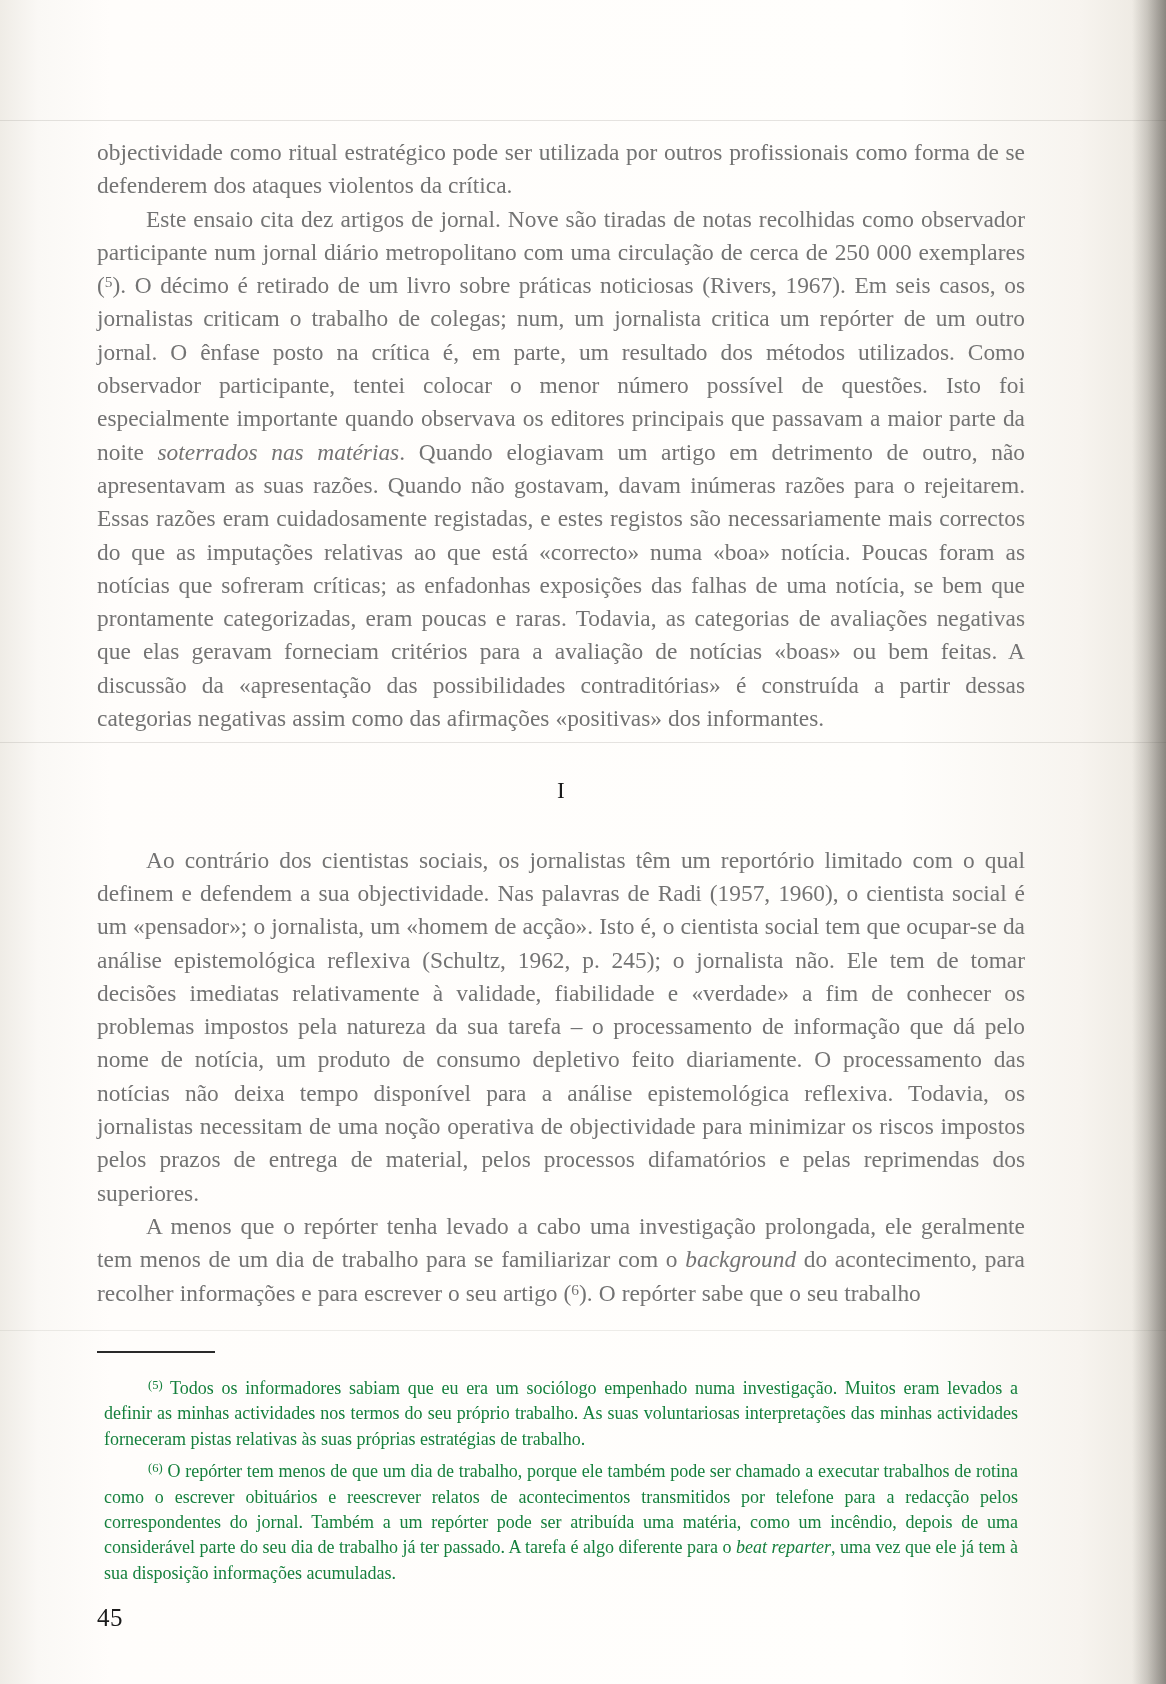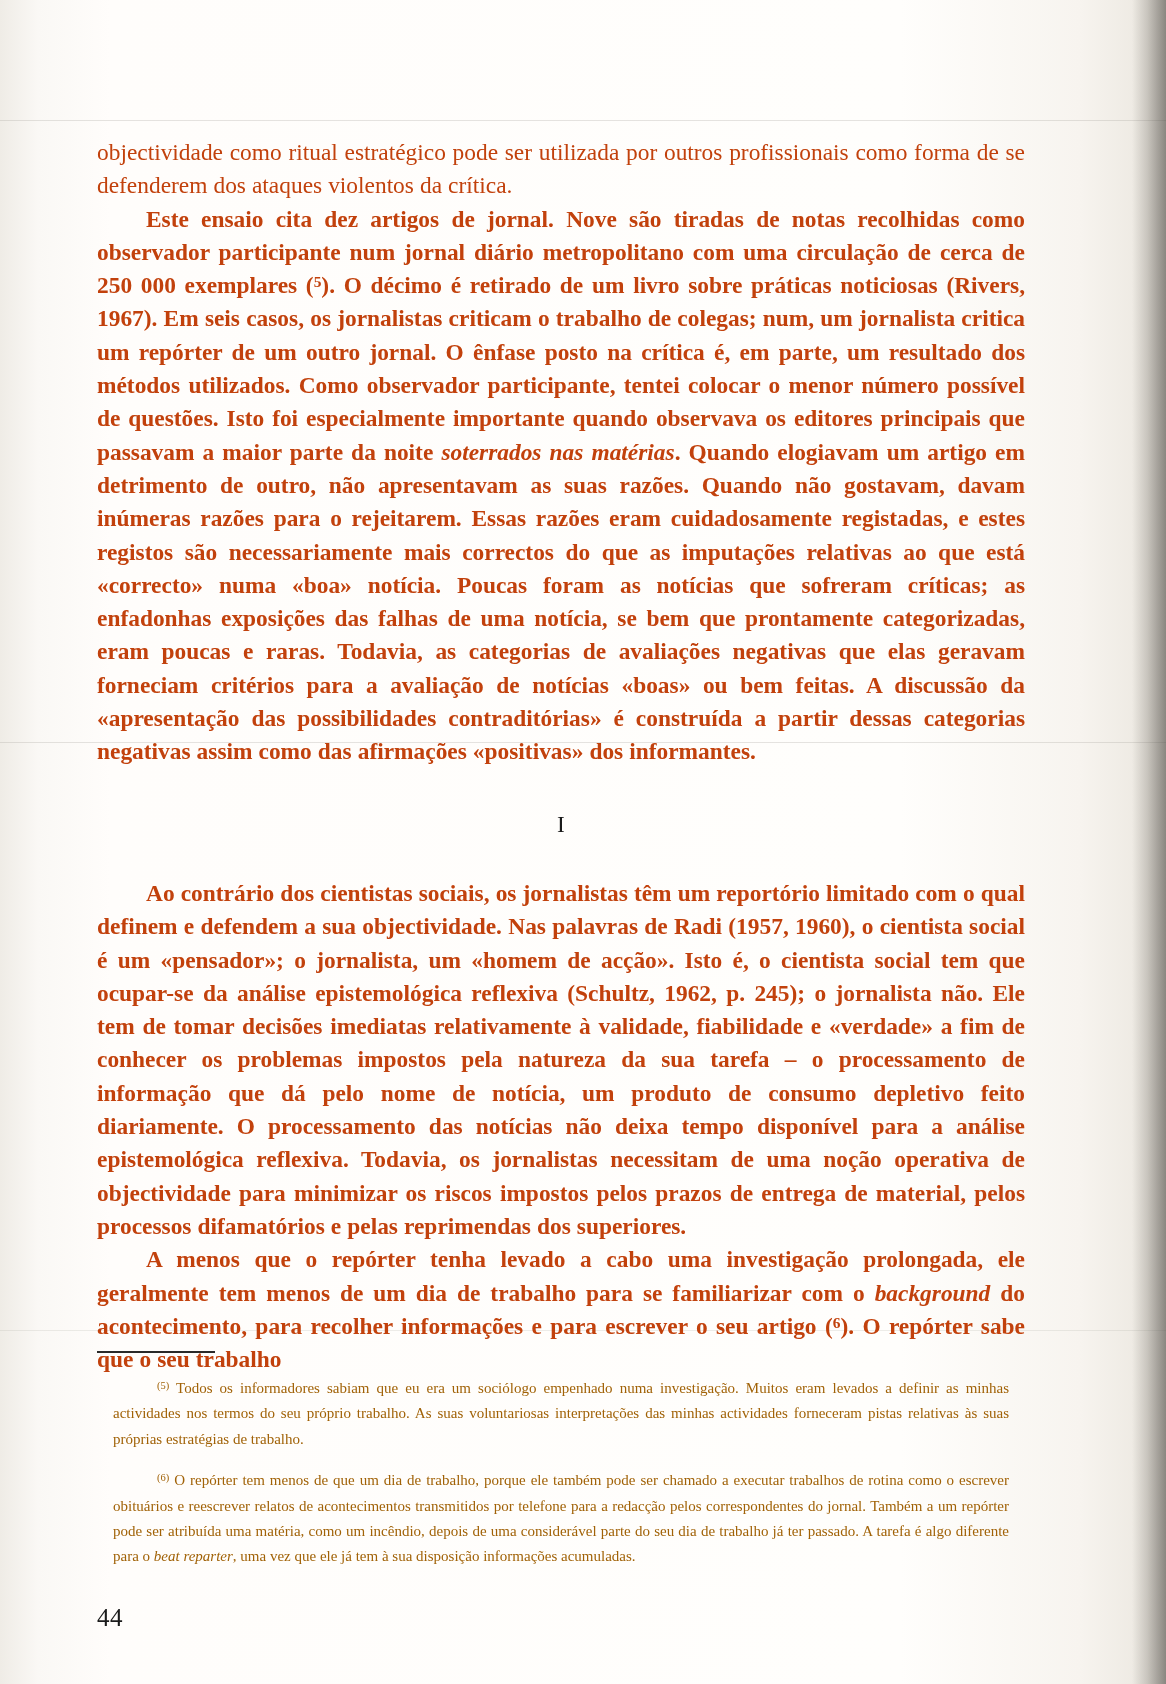--- a/index.html
+++ b/index.html
@@ -49,27 +49,26 @@
     top: 136px;
     width: 928px;
   }
 
   p.body {
     margin: 0;
     font-size: 23.4px;
     line-height: 33.3px;
     text-align: justify;
     text-justify: inter-word;
-    color: #c2410c;
+    color: #737373;
     letter-spacing: 0.0px;
     word-spacing: 0.2px;
   }
   p.body.indent {
     text-indent: 49px;
-    font-weight: bold;
   }
   .section-mark {
     margin: 0;
     text-align: center;
     font-size: 23.4px;
     line-height: 33.3px;
     color: #1b1b1b;
     padding-top: 39px;
     padding-bottom: 36px;
   }
@@ -82,25 +81,25 @@
     top: 1351px;
     width: 928px;
   }
   .fn-rule {
     width: 118px;
     height: 0;
     border-top: 2.4px solid #2a2a2a;
     margin: 0 0 23px 0;
   }
   p.fn {
-    margin: 16px;
-    font-size: 15px;
+    margin: 7px;
+    font-size: 18px;
     line-height: 25.4px;
     text-align: justify;
-    color: #a16207;
+    color: #15803d;
     text-indent: 44px;
   }
   p.fn + p.fn { margin-top: 0; font-family: Liberation Serif, serif; }
 
   .page-number {
     position: absolute;
     left: 97px;
     top: 1604px;
     font-size: 25px;
     color: #1b1b1b;
@@ -152,16 +151,16 @@
         <span class="fnref-inline" style="font-size:0.7em;vertical-align:0.4em;line-height:0;">(<span>5</span>)</span>
         <span>Todos os informadores sabiam que eu era um sociólogo empenhado numa investigação. Muitos eram levados a definir as minhas actividades nos termos do seu próprio trabalho. As suas voluntariosas interpretações das minhas actividades forneceram pistas relativas às suas próprias estratégias de trabalho.</span>
       </p>
 
       <p class="fn">
         <span class="fnref-inline" style="font-size:0.7em;vertical-align:0.4em;line-height:0;">(<span>6</span>)</span>
         <span>O repórter tem menos de que um dia de trabalho, porque ele também pode ser chamado a executar trabalhos de rotina como o escrever obituários e reescrever relatos de acontecimentos transmitidos por telefone para a redacção pelos correspondentes do jornal. Também a um repórter pode ser atribuída uma matéria, como um incêndio, depois de uma considerável parte do seu dia de trabalho já ter passado. A tarefa é algo diferente para o </span><i>beat reparter</i><span>, uma vez que ele já tem à sua disposição informações acumuladas.</span>
       </p>
     </div>
 
-    <div class="page-number">44</div>
+    <div class="page-number">45</div>
 
   </div>
 </div>
 
 </body></html>

